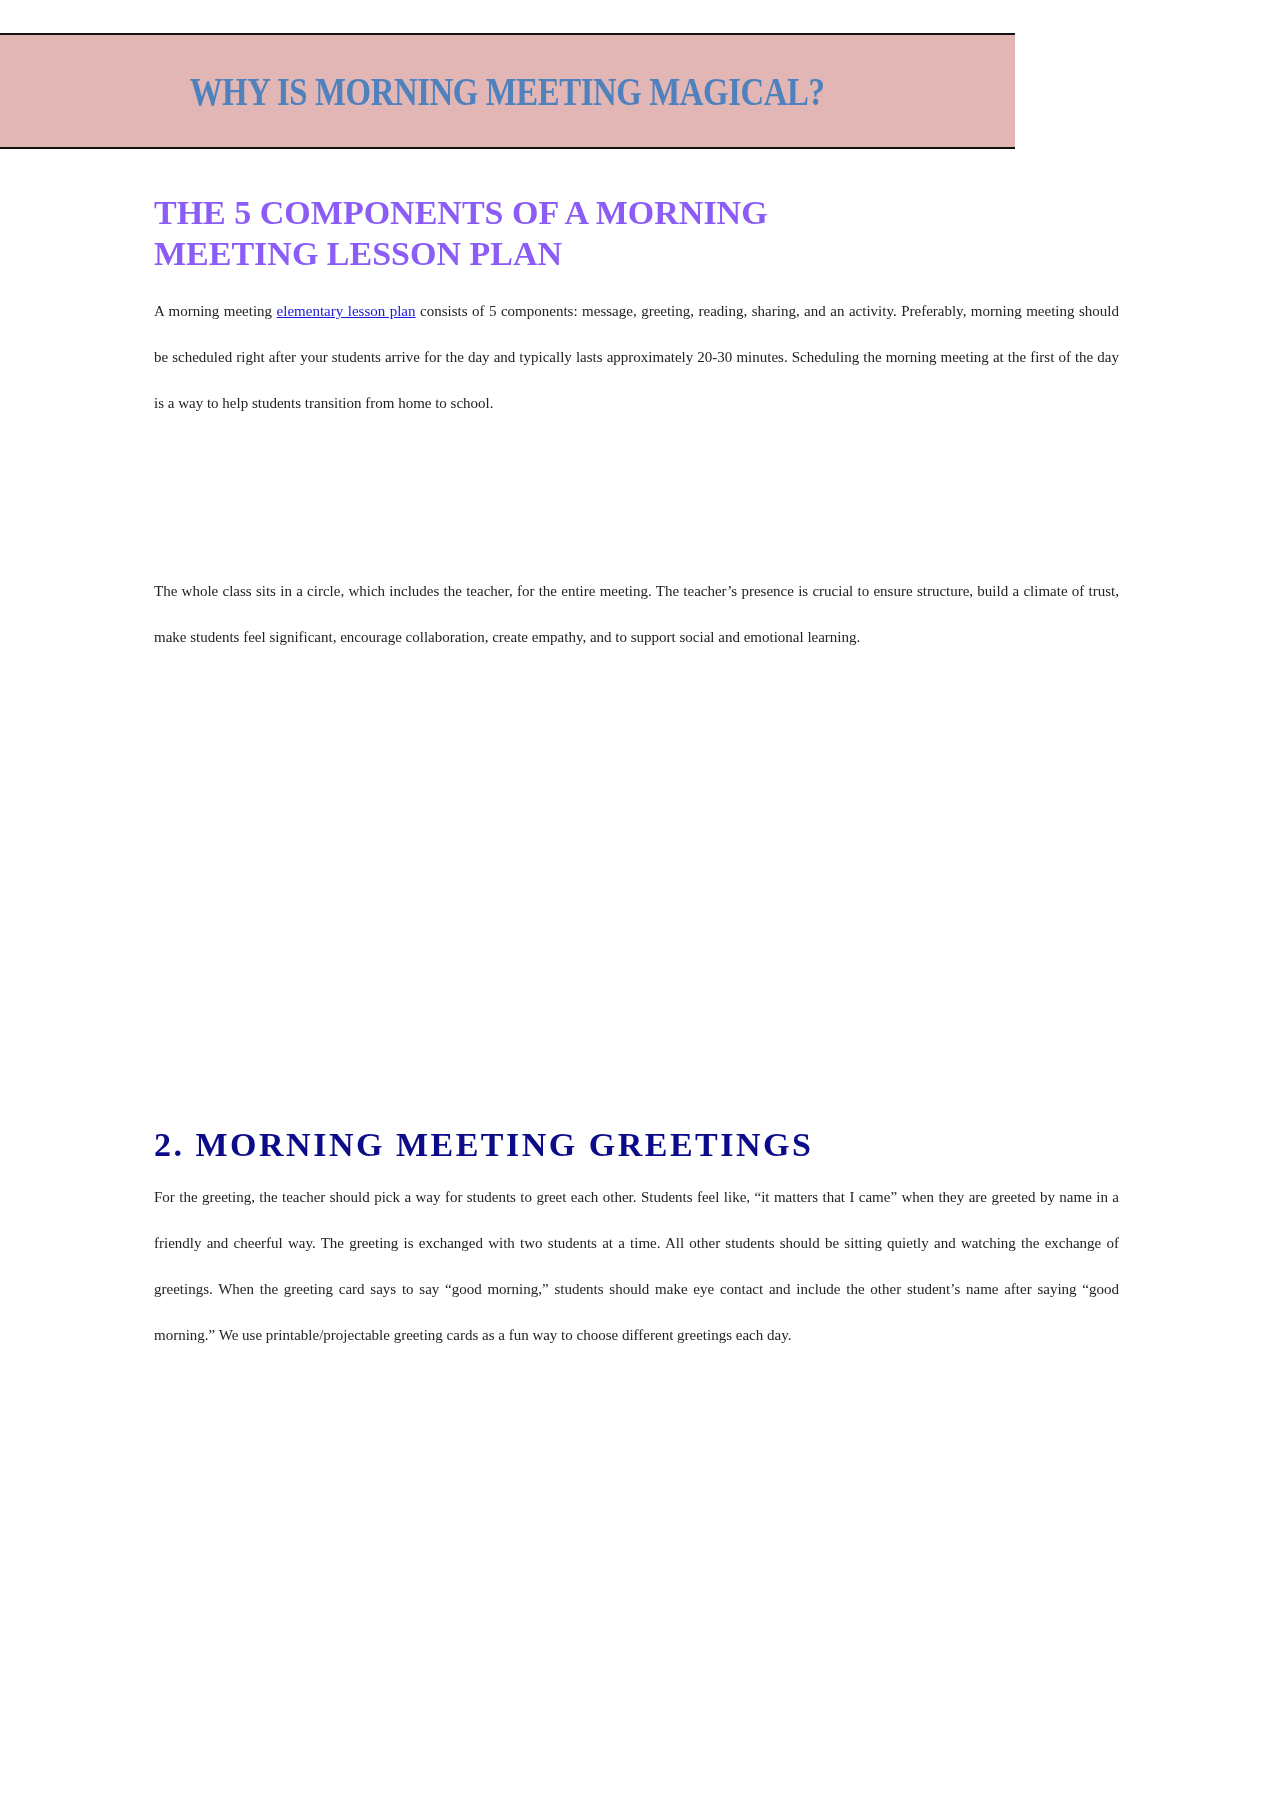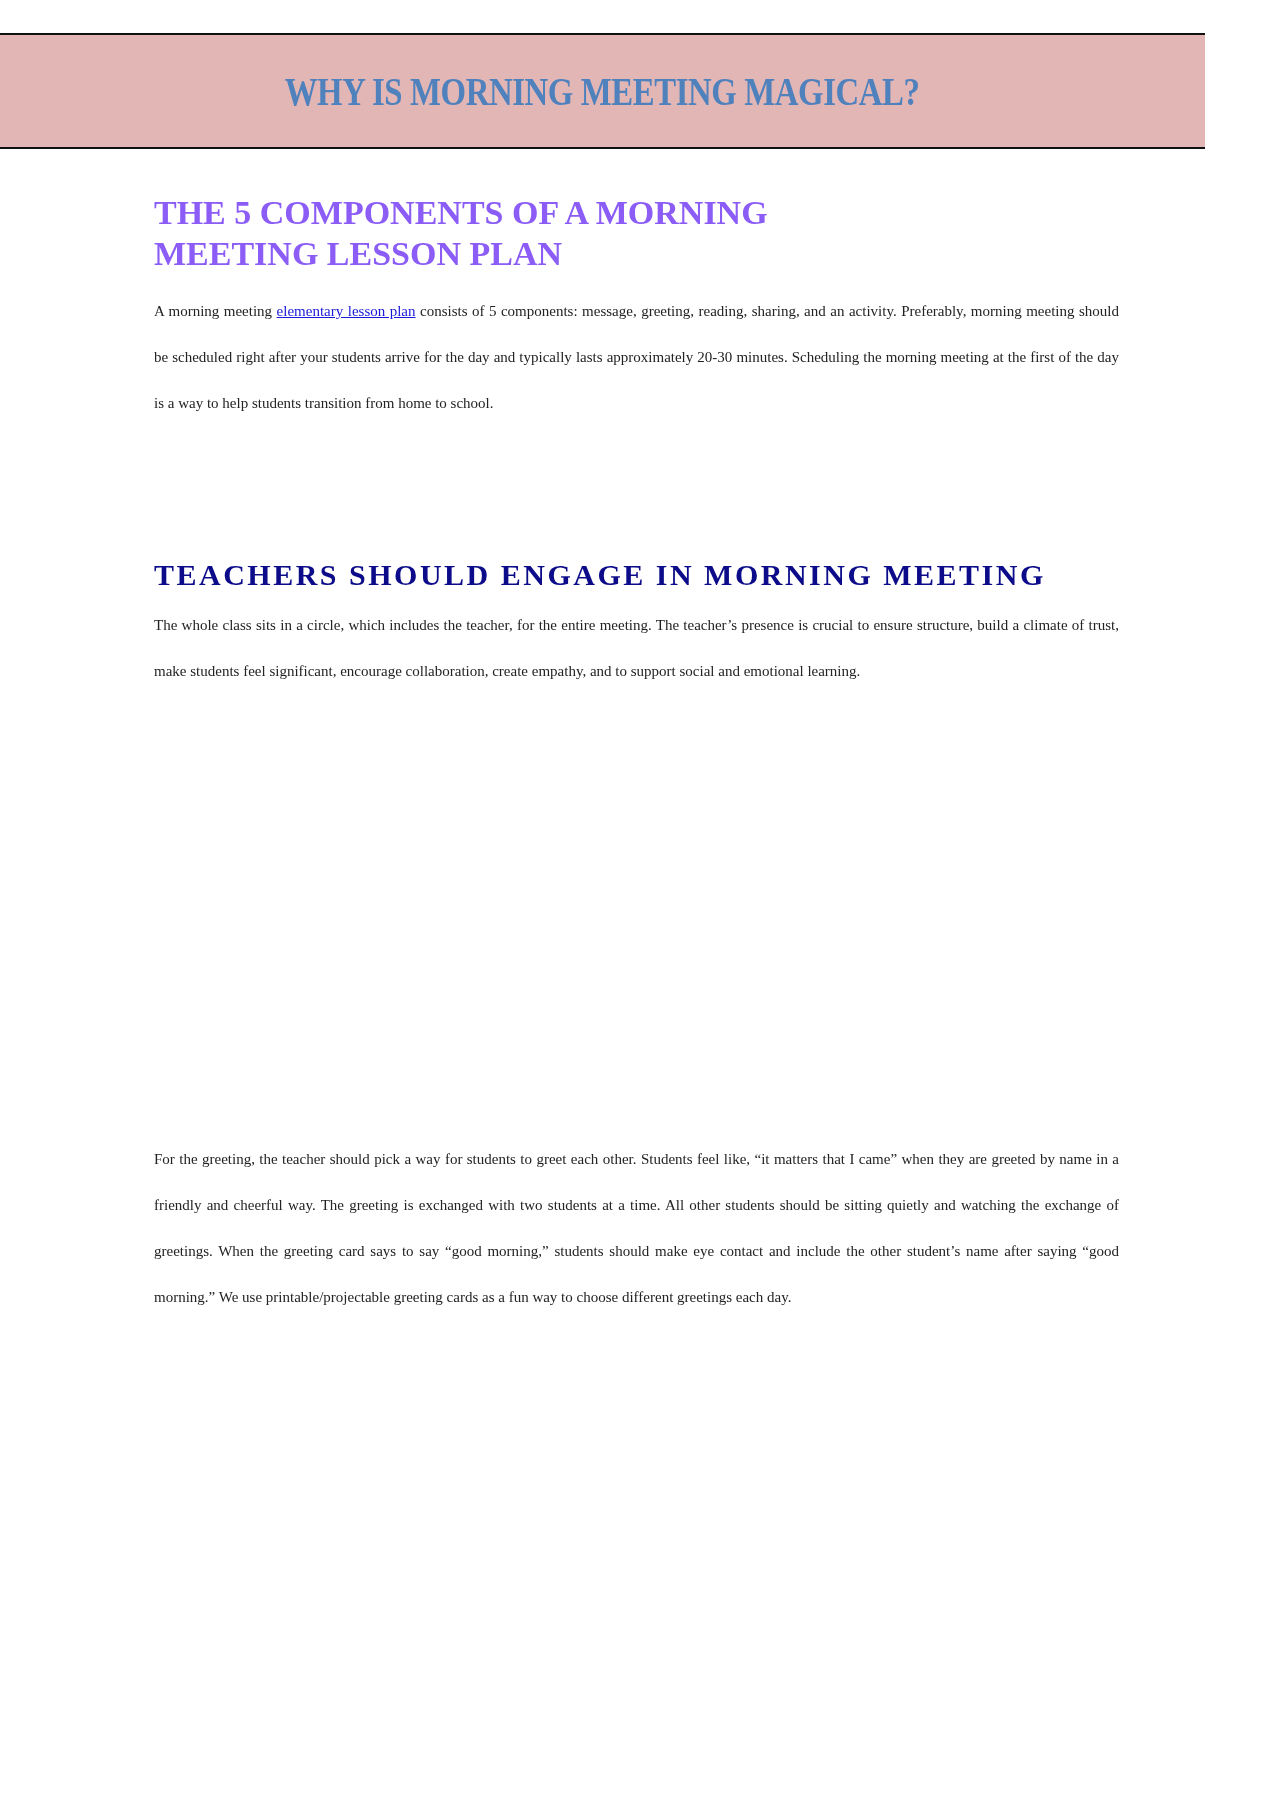--- a/index.html
+++ b/index.html
@@ -12,21 +12,21 @@
       height: 1800px;
       position: relative;
       overflow: hidden;
       font-family: "Liberation Serif", "DejaVu Serif", serif;
       color: #222222;
     }
     .banner {
       position: absolute;
       left: 0;
       top: 33px;
-      width: 1205px;
+      width: 1015px;
       height: 116px;
       background: #e3b6b6;
       border-top: 2px solid #111111;
       border-bottom: 2px solid #111111;
       display: flex;
       align-items: center;
       justify-content: center;
       box-sizing: border-box;
     }
     .banner-title {
@@ -101,24 +101,24 @@
 </header>
 
 <main class="content">
 
   <section class="sec1">
     <h2 class="h-pink">THE 5 COMPONENTS OF A MORNING MEETING LESSON PLAN</h2>
     <p class="body"><span>A morning meeting </span><a href="#">elementary lesson plan</a><span> consists of 5 components: message, greeting, reading, sharing, and an activity. Preferably, morning meeting should be scheduled right after your students arrive for the day and typically lasts approximately 20-30 minutes. Scheduling the morning meeting at the first of the day is a way to help students transition from home to school.</span></p>
   </section>
 
   <section class="sec2">
-    <h2 class="h-navy">TEACHERS SHOULD ENGAGE IN MORNING MEETING</h2>
     <p class="body">The whole class sits in a circle, which includes the teacher, for the entire meeting. The teacher’s presence is crucial to ensure structure, build a climate of trust, make students feel significant, encourage collaboration, create empathy, and to support social and emotional learning.</p>
   </section>
 
   <section class="sec3">
   </section>
 
   <section class="sec4">
+    <h2 class="h-navy h-navy-lg">2. MORNING MEETING GREETINGS</h2>
     <p class="body">For the greeting, the teacher should pick a way for students to greet each other. Students feel like, “it matters that I came” when they are greeted by name in a friendly and cheerful way. The greeting is exchanged with two students at a time. All other students should be sitting quietly and watching the exchange of greetings. When the greeting card says to say “good morning,” students should make eye contact and include the other student’s name after saying “good morning.” We use printable/projectable greeting cards as a fun way to choose different greetings each day.</p>
   </section>
 
 </main>
 
 </body></html>

